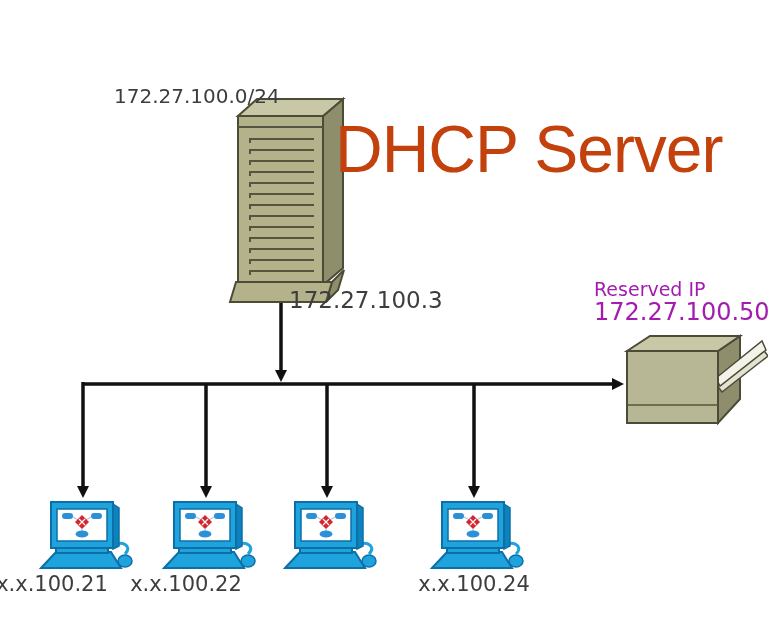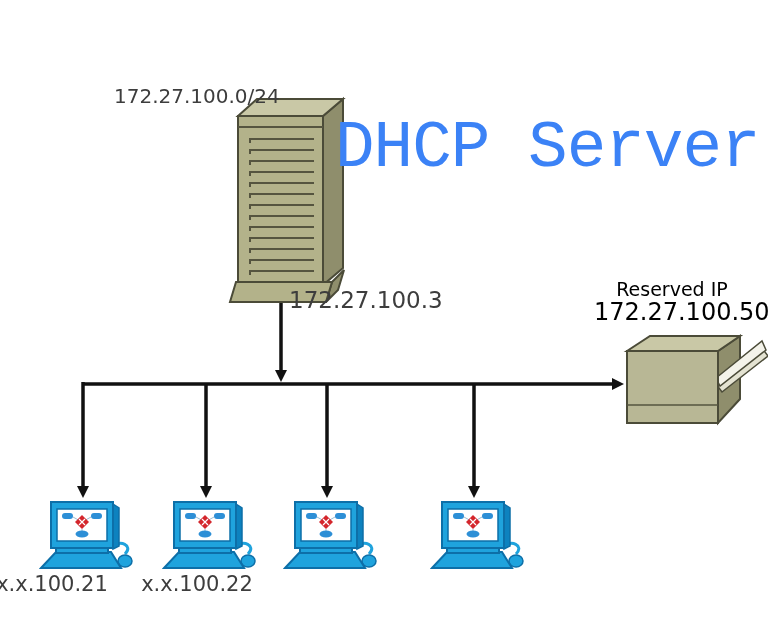--- a/index.html
+++ b/index.html
@@ -12,41 +12,41 @@
   }
   .abs{position:absolute;}
   .ip-label{
     color:#3d3d3d;
     font-size:20px;
     white-space:nowrap;
   }
   #subnet-label{left:78px;top:84px;margin-left:36px;}
   #dhcp-title{
     left:335px;top:116px;
-    font-family:Liberation Mono, monospace;
+    font-family:Liberation Sans, sans-serif;
     font-size:66px;
     letter-spacing:-1px;
-    color:#3b82f6;
+    color:#c2410c;
     white-space:nowrap;
     line-height:1.0;
   }
   #server-ip{left:289px;top:287px;font-size:23px;}
   #reserved-block{
     left:594px;top:278px;width:156px;
-    text-align:center;color:#000000;
+    color:#a21caf;
   }
   #reserved-label{font-size:19px;line-height:22px;}
   #reserved-ip{font-size:24px;line-height:24px;}
   .client-label{
     top:572px;
     transform:translateX(-50%);
     color:#3d3d3d;font-size:21px;white-space:nowrap;
   }
   #client-label-0{left:52px;}
-  #client-label-1{left:197px;}
+  #client-label-1{left:186px;}
   #client-label-2{left:338px;}
   #client-label-3{left:474px;}
   #wiring{left:0;top:0;}
   #server-icon{left:228px;top:96px;}
   #printer-icon{left:612px;top:326px;}
   .pc{top:500px;width:96px;height:74px;}
   #pc-0{left:39px;}
   #pc-1{left:162px;}
   #pc-2{left:283px;}
   #pc-3{left:430px;}
@@ -166,14 +166,15 @@
 
   <div id="server-ip" class="abs ip-label">172.27.100.3</div>
 
   <div id="reserved-block" class="abs">
     <div id="reserved-label">Reserved IP</div>
     <div id="reserved-ip">172.27.100.50</div>
   </div>
 
   <div id="client-label-0" class="abs client-label">x.x.100.21</div>
   <div id="client-label-1" class="abs client-label">x.x.100.22</div>
+  <div id="client-label-3" class="abs client-label">x.x.100.24</div>
 
 </div>
 
 </body></html>

